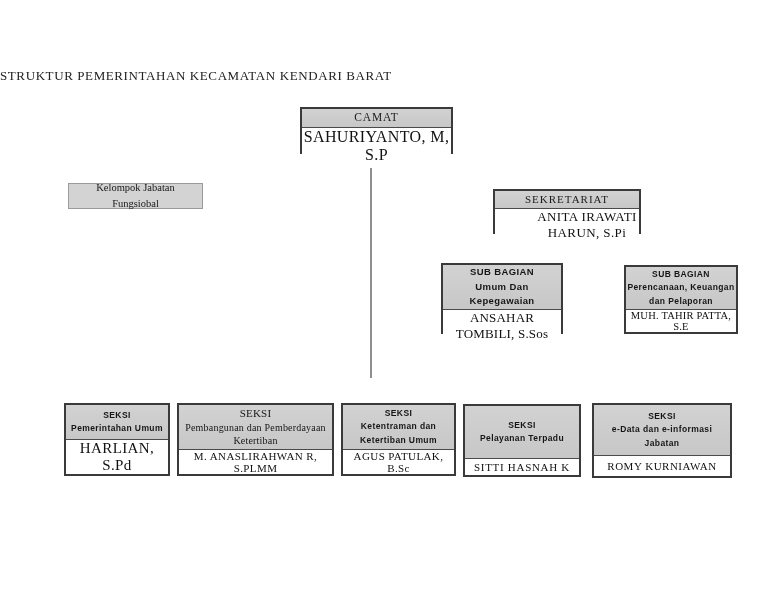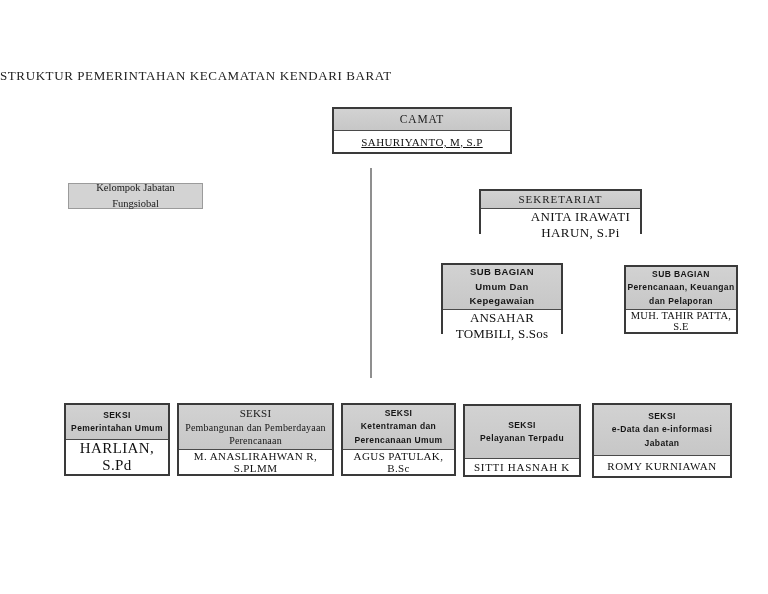--- a/index.html
+++ b/index.html
@@ -37,33 +37,33 @@
   .camat-head{font-size:11.5px;letter-spacing:0.8px;}
   .sekre-head{font-size:11px;letter-spacing:1px;}
 </style>
 </head>
 <body>
 
 <div class="canvas">
 
   <div class="page-title">STRUKTUR PEMERINTAHAN KECAMATAN KENDARI BARAT</div>
 
-  <div class="org-box" style="left:300px;top:107px;width:180px;height:47px;margin-left:32px;">
+  <div class="org-box" style="left:300px;top:107px;width:153px;height:47px;">
     <div class="head camat-head" style="height:21px;">CAMAT</div>
-    <div class="nameplate" style="font-size:11px;text-decoration:underline;">SAHURIYANTO, M, S.P</div>
+    <div class="nameplate" style="font-size:16px;">SAHURIYANTO, M, S.P</div>
   </div>
 
   <div class="v-line" style="left:370px;top:168px;width:2px;height:210px;"></div>
 
   <div class="plain-box" style="left:68px;top:183px;width:135px;height:26px;">
     <span>Kelompok Jabatan</span>
     <span>Fungsiobal</span>
   </div>
 
-  <div class="org-box" style="left:479px;top:189px;width:163px;height:45px;">
+  <div class="org-box" style="left:493px;top:189px;width:148px;height:45px;">
     <div class="head sekre-head" style="height:21px;">SEKRETARIAT</div>
     <div class="nameplate" style="font-size:13px;padding-left:40px;">ANITA IRAWATI HARUN, S.Pi</div>
   </div>
 
   <div class="org-box" style="left:441px;top:263px;width:122px;height:71px;">
     <div class="head sans-head" style="height:50px;font-size:9.5px;">
       <span>SUB BAGIAN</span>
       <span>Umum Dan</span>
       <span>Kepegawaian</span>
     </div>
@@ -84,30 +84,30 @@
       <span>SEKSI</span>
       <span>Pemerintahan Umum</span>
     </div>
     <div class="nameplate" style="font-size:15px;">HARLIAN, S.Pd</div>
   </div>
 
   <div class="org-box" style="left:177px;top:403px;width:157px;height:73px;">
     <div class="head serif-head" style="height:50px;">
       <span style="font-size:11px;">SEKSI</span>
       <span>Pembangunan dan Pemberdayaan</span>
-      <span>Perencanaan</span>
+      <span>Ketertiban</span>
     </div>
     <div class="nameplate" style="font-size:11px;">M. ANASLIRAHWAN R, S.PLMM</div>
   </div>
 
   <div class="org-box" style="left:341px;top:403px;width:115px;height:73px;">
     <div class="head sans-head" style="height:50px;">
       <span>SEKSI</span>
       <span>Ketentraman dan</span>
-      <span>Perencanaan Umum</span>
+      <span>Ketertiban Umum</span>
     </div>
     <div class="nameplate" style="font-size:11px;">AGUS PATULAK, B.Sc</div>
   </div>
 
   <div class="org-box" style="left:463px;top:404px;width:118px;height:73px;">
     <div class="head sans-head" style="height:52px;">
       <span>SEKSI</span>
       <span>Pelayanan Terpadu</span>
     </div>
     <div class="nameplate" style="font-size:11px;letter-spacing:0.7px;">SITTI HASNAH K</div>

